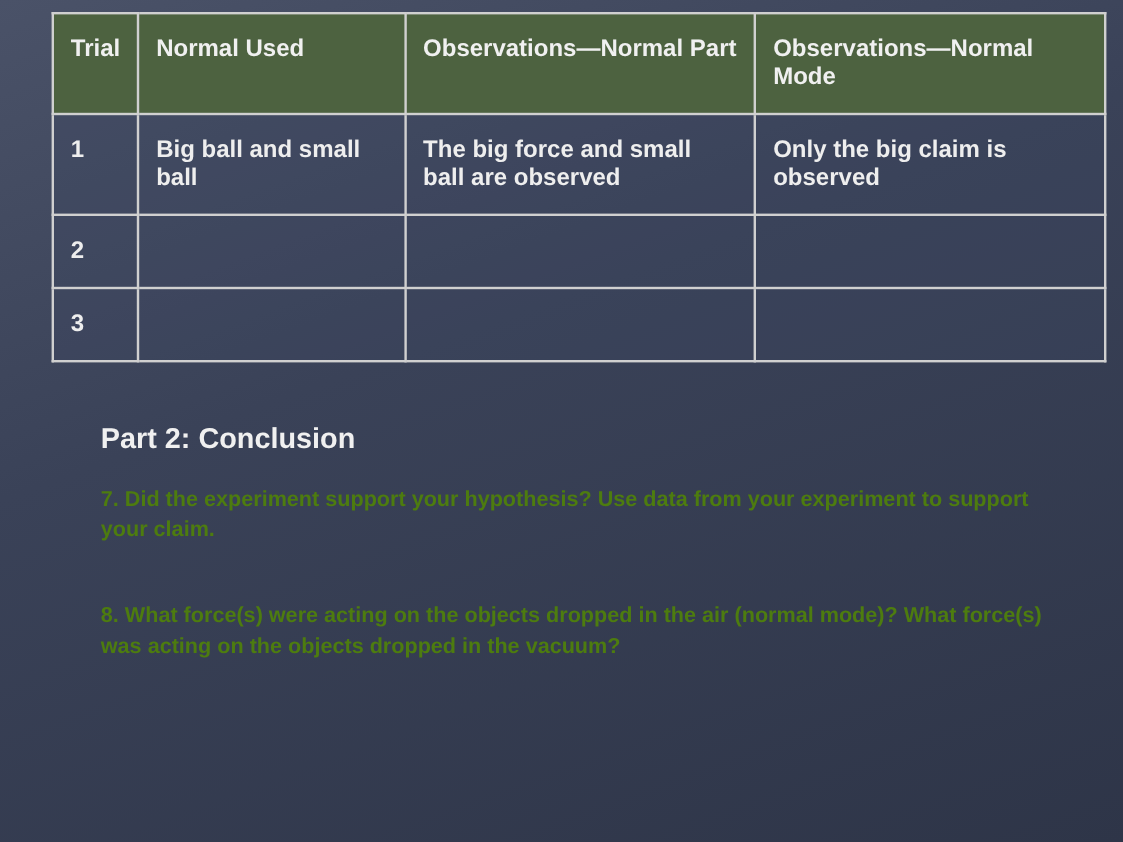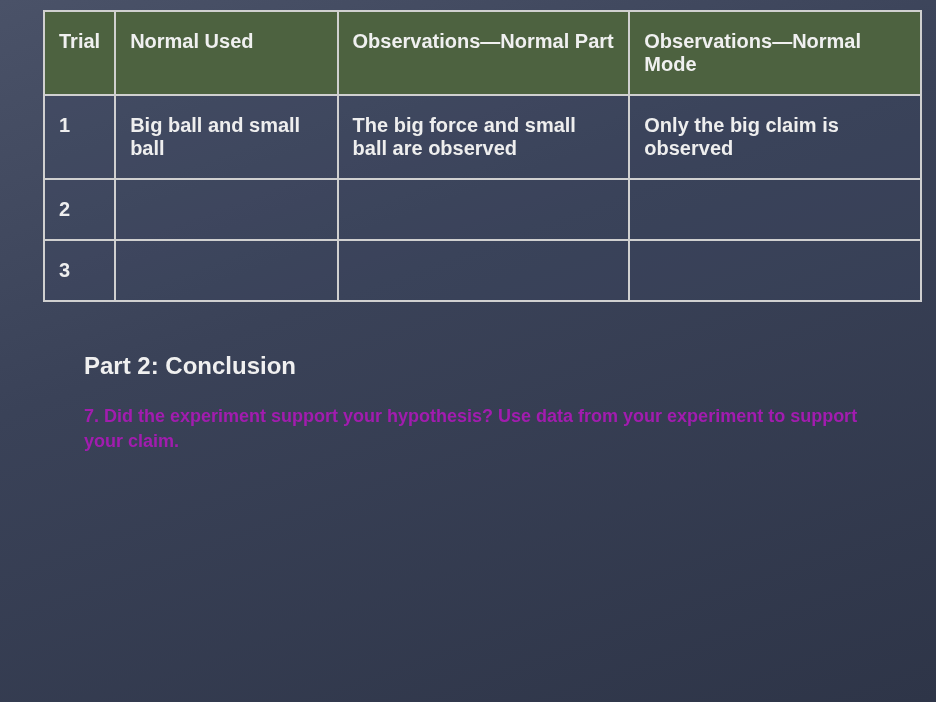--- a/index.html
+++ b/index.html
@@ -71,21 +71,21 @@
     }
     .sub-title {
       font-size: 21px;
       font-weight: bold;
       color: #d8d8d8;
       margin-bottom: 24px;
     }
     .question {
       font-size: 18px;
       font-weight: bold;
-      color: #a21caf;
+      color: #4d7c0f;
       margin-bottom: 46px;
       line-height: 1.4;
     }
   </style>
 </head>
 <body>
 
 <div class="content">
 
   <table>
@@ -115,15 +115,16 @@
         <td></td>
         <td></td>
         <td></td>
       </tr>
     </tbody>
   </table>
 
   <div class="section">
     <div class="part-title">Part 2: Conclusion</div>
     <div class="question">7. Did the experiment support your hypothesis? Use data from your experiment to support your claim.</div>
+    <div class="question">8. What force(s) were acting on the objects dropped in the air (normal mode)? What force(s) was acting on the objects dropped in the vacuum?</div>
   </div>
 
 </div>
 
 </body></html>

